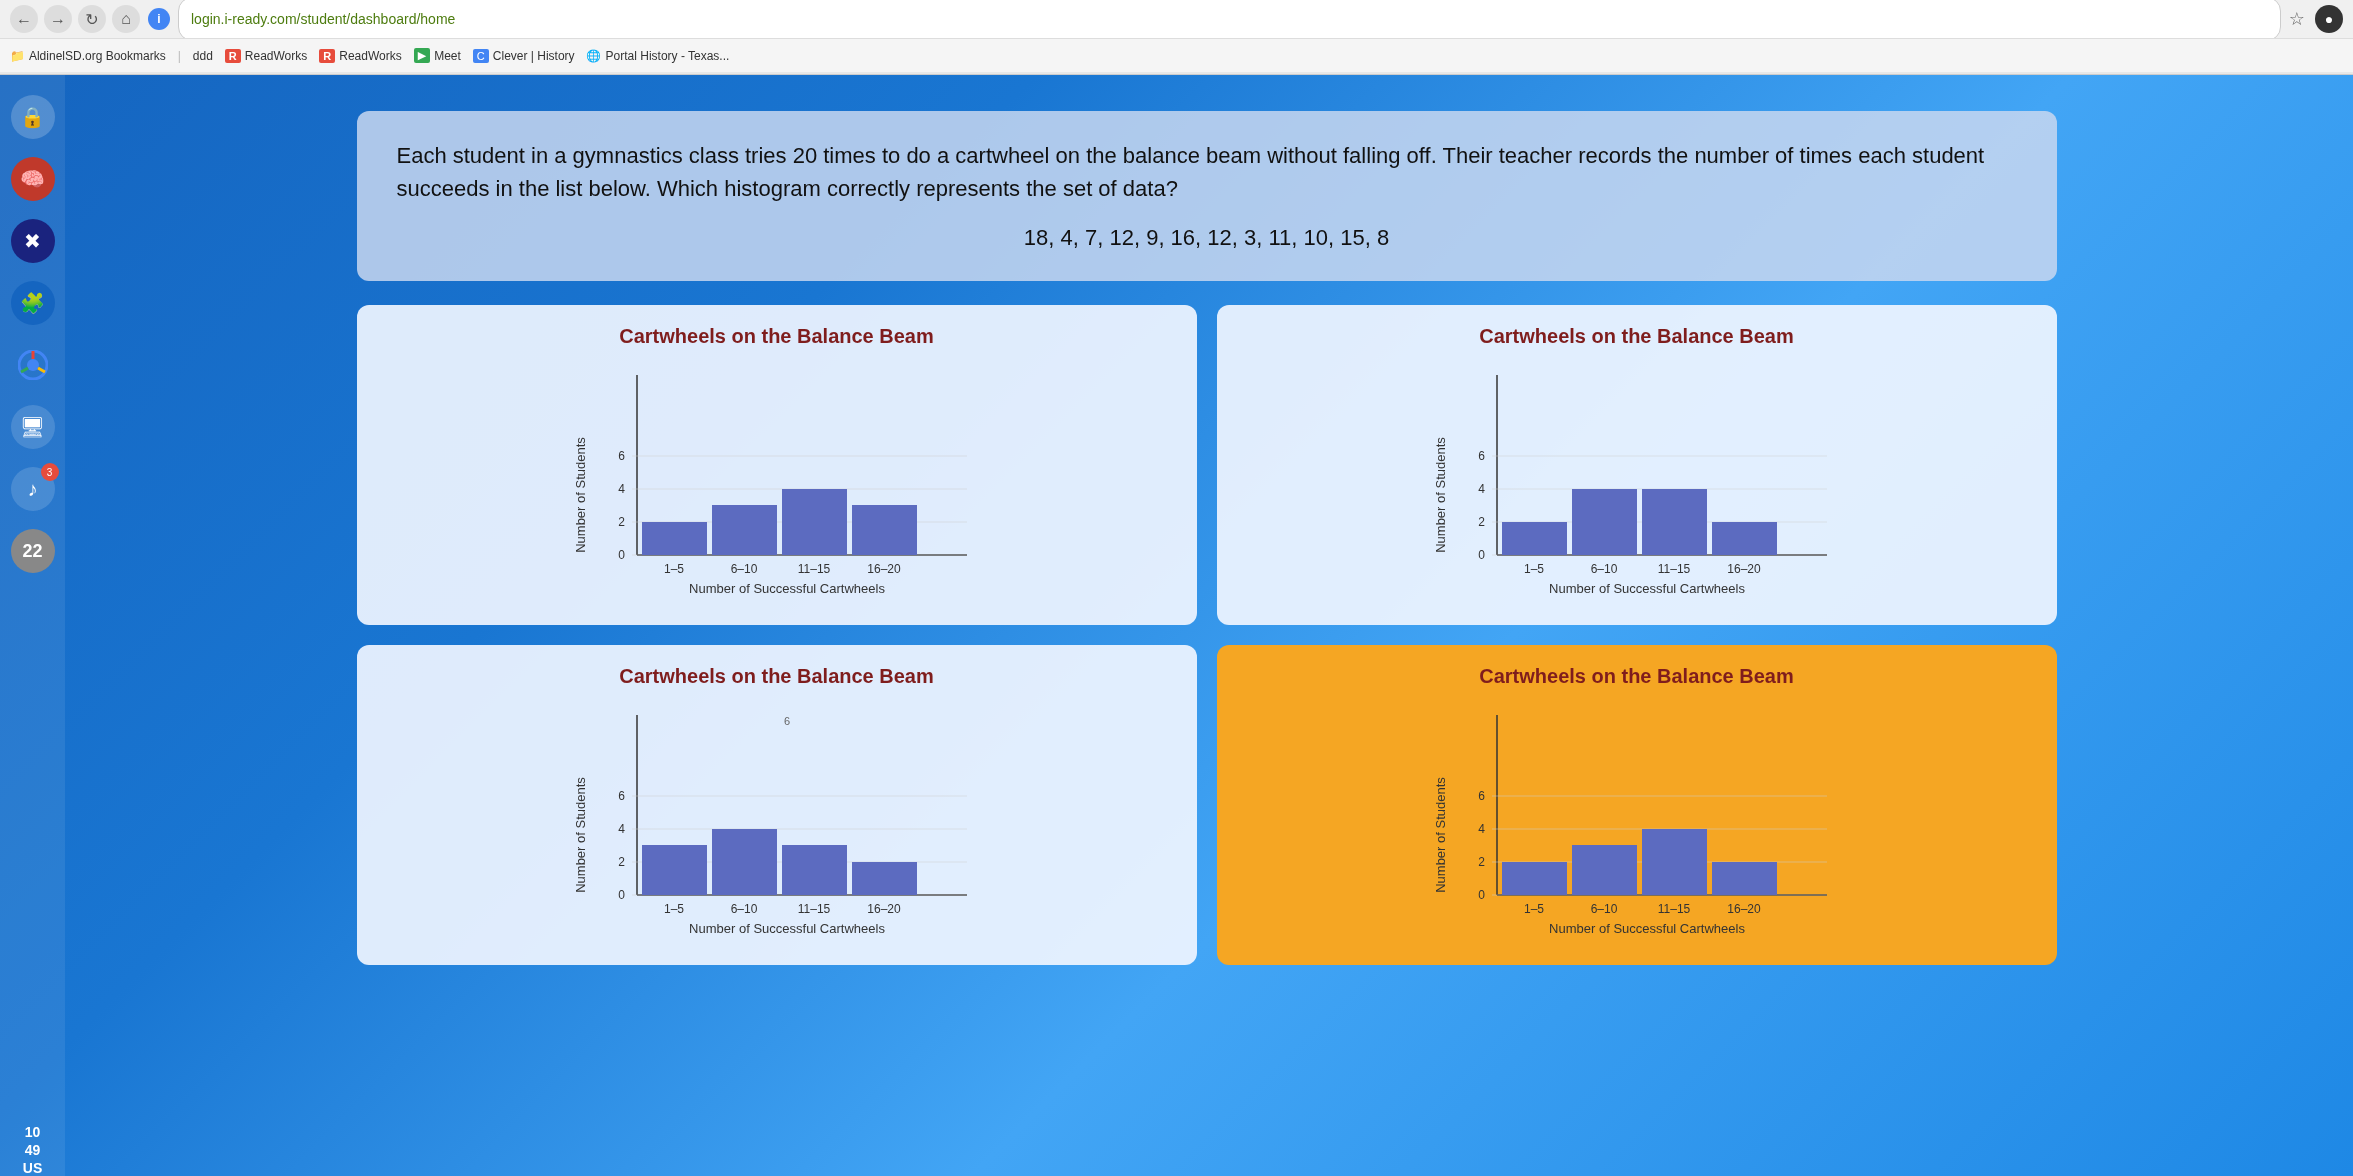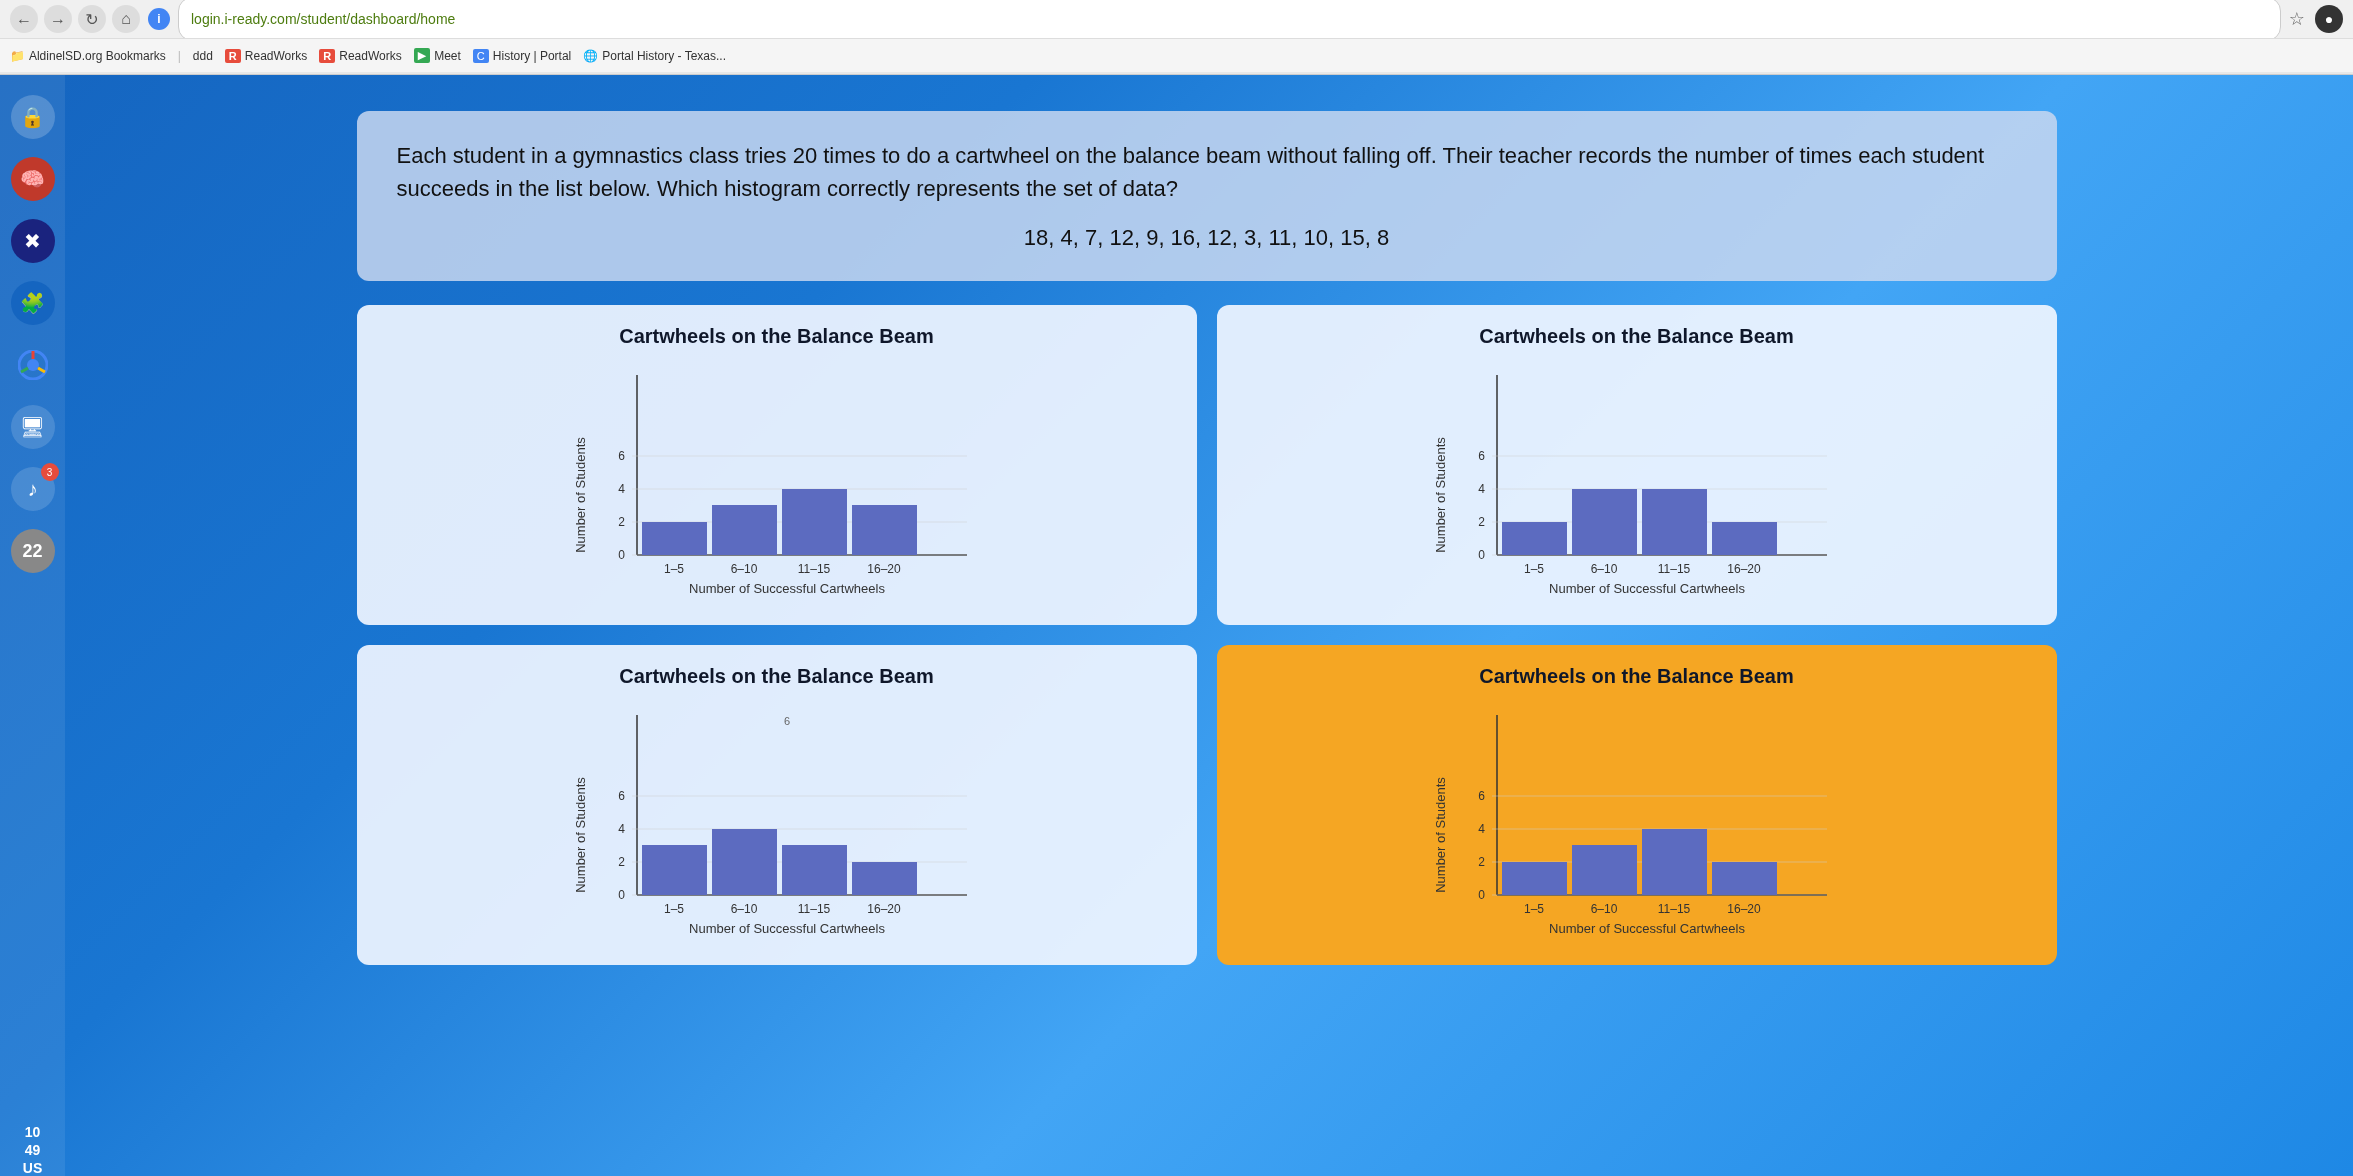--- a/index.html
+++ b/index.html
@@ -175,21 +175,21 @@
       border-radius: 12px;
       padding: 20px;
       display: flex;
       flex-direction: column;
       align-items: center;
       min-height: 320px;
     }
     .chart-title {
       font-size: 20px;
       font-weight: bold;
-      color: #0f172a;
+      color: #7f1d1d;
       margin-bottom: 12px;
       text-align: center;
     }
     .chart-container {
       width: 100%;
       flex: 1;
       display: flex;
       align-items: flex-end;
       justify-content: center;
       position: relative;
@@ -252,21 +252,21 @@
     <div class="bookmark-item">
       <span style="background:#e74c3c;color:white;padding:1px 4px;border-radius:2px;font-size:11px;font-weight:bold;">R</span>
       <span>ReadWorks</span>
     </div>
     <div class="bookmark-item">
       <span style="background:#34a853;color:white;padding:1px 4px;border-radius:2px;font-size:11px;">▶</span>
       <span>Meet</span>
     </div>
     <div class="bookmark-item">
       <span style="background:#4285F4;color:white;padding:1px 4px;border-radius:2px;font-size:11px;">C</span>
-      <span>History | Portal</span>
+      <span>Clever | History</span>
     </div>
     <div class="bookmark-item">
       <span style="font-size:12px;">🌐</span>
       <span>Portal History - Texas...</span>
     </div>
   </div>
 </div>
 
 <div class="sidebar">
   <div class="sidebar-icon" style="background:rgba(255,255,255,0.2);">🔒</div>

